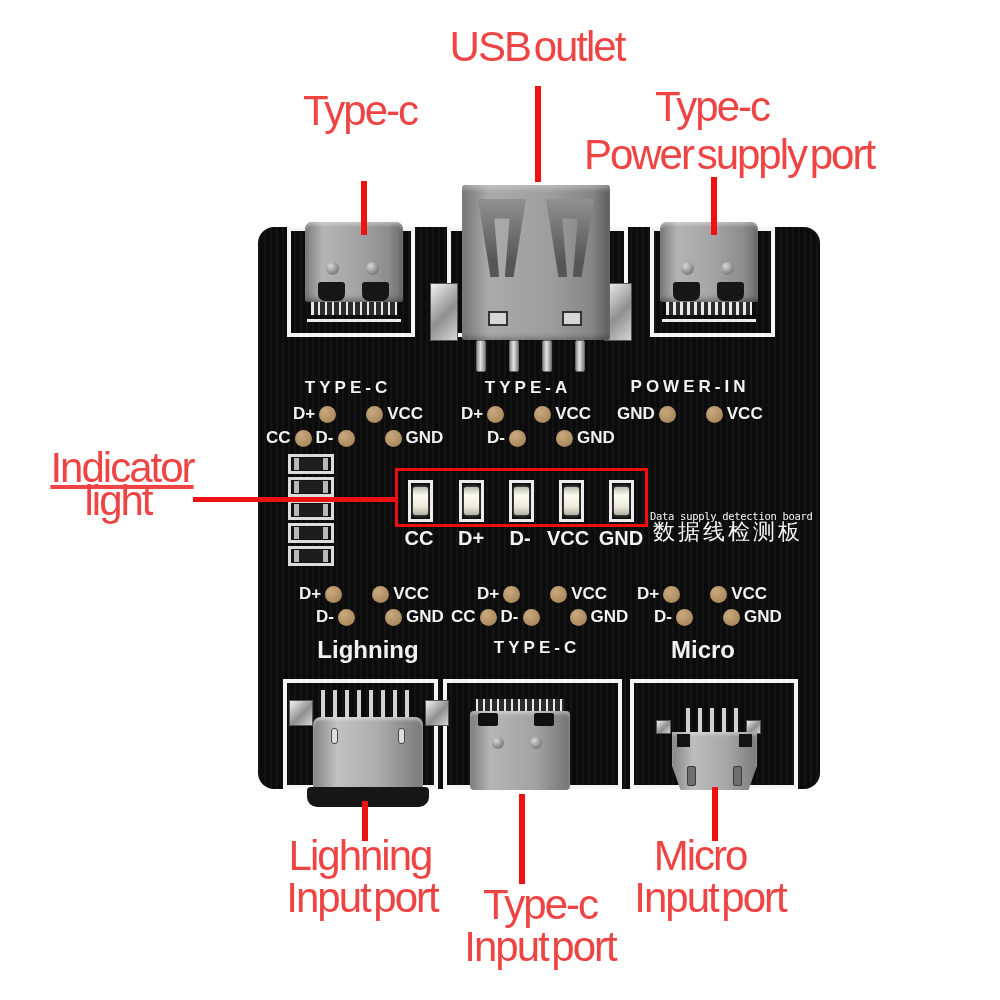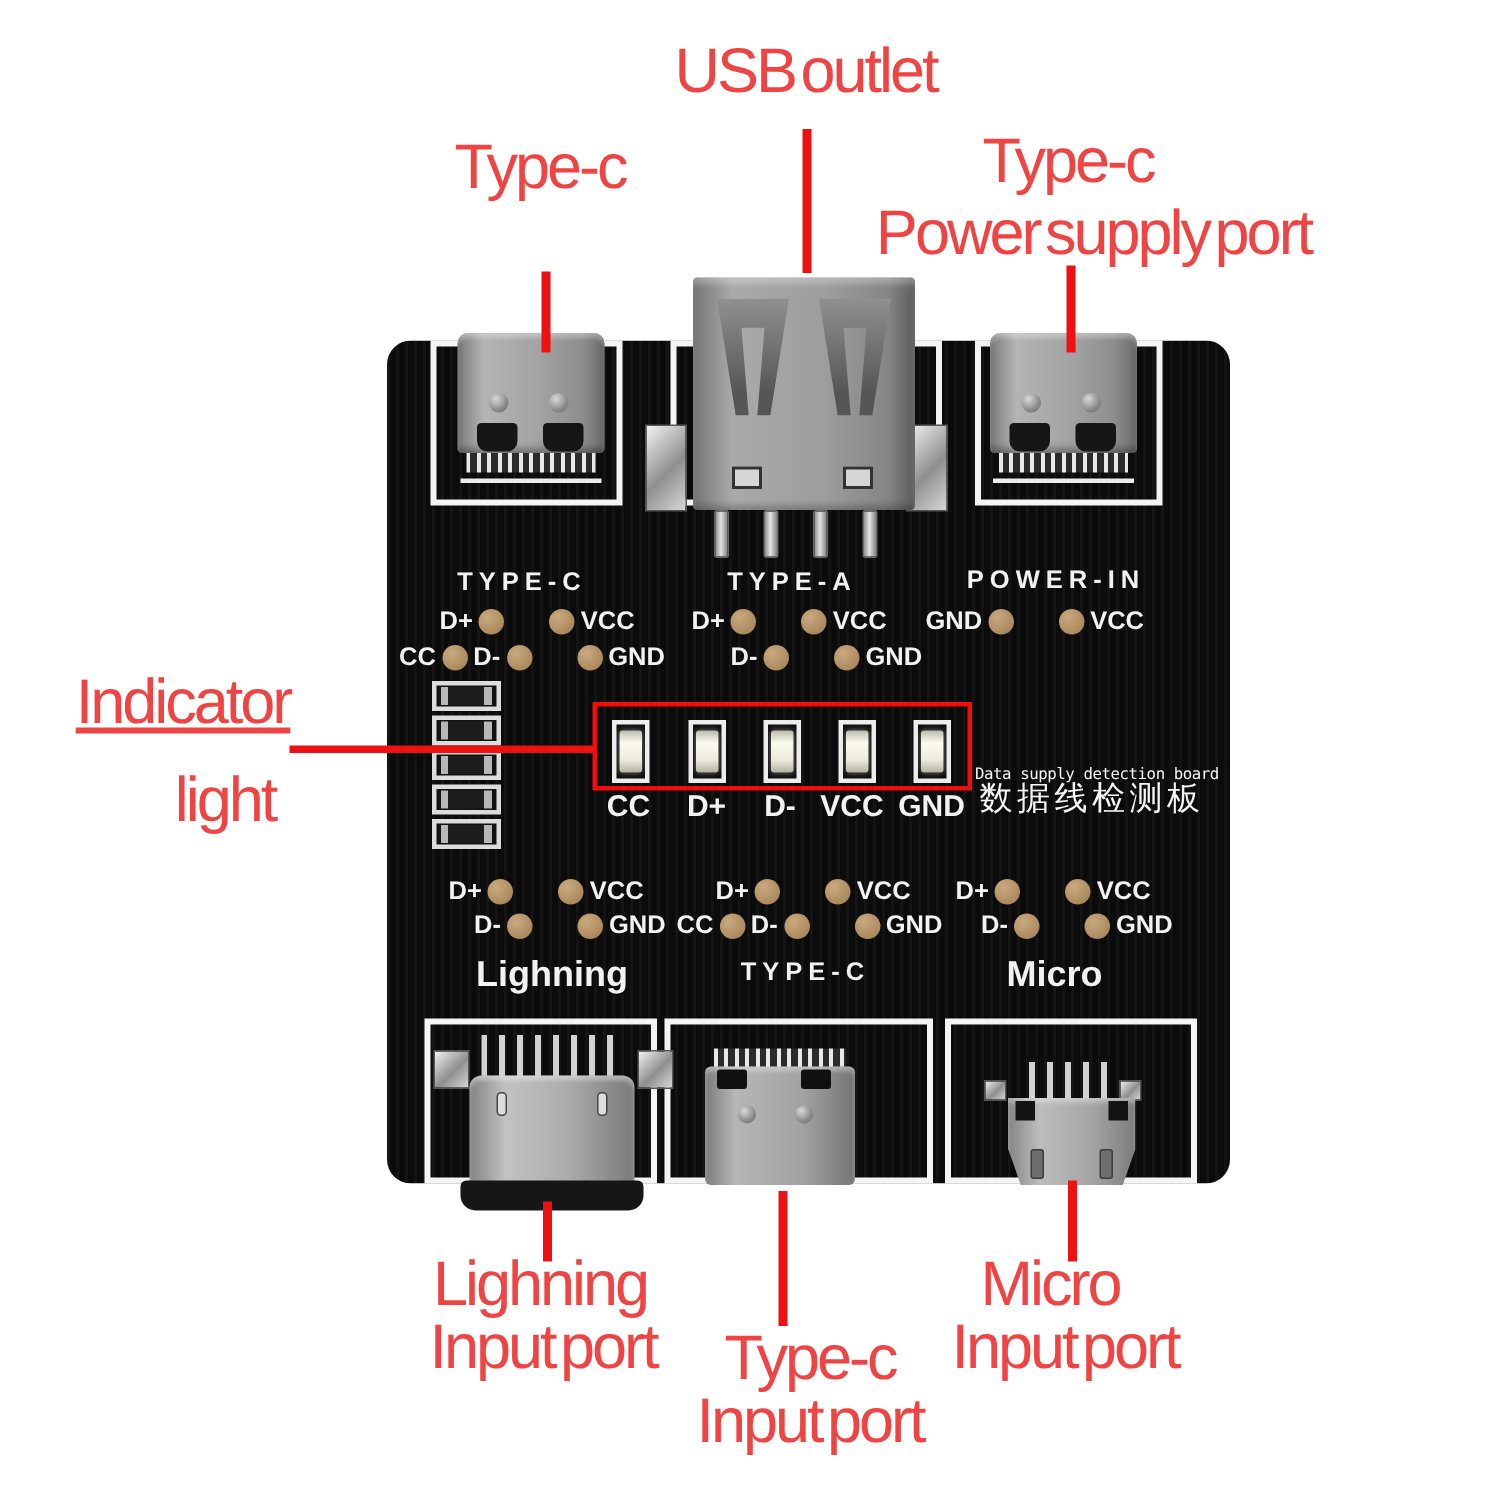--- a/index.html
+++ b/index.html
@@ -113,21 +113,21 @@
 </head>
 <body>
 
 <div class="canvas">
 
   <div class="callout" style="left:537px; top:26px;">USB outlet</div>
   <div class="callout" style="left:360px; top:90px;">Type-c</div>
   <div class="callout" style="left:712px; top:86px;">Type-c</div>
   <div class="callout" style="left:729px; top:134px;">Power supply port</div>
   <div class="callout" style="left:122px; top:447px;text-decoration:underline;">Indicator</div>
-  <div class="callout" style="left:118px; top:512px;margin-left:32px;">light</div>
+  <div class="callout" style="left:118px; top:480px;">light</div>
   <div class="callout" style="left:360px; top:835px;">Lighning</div>
   <div class="callout" style="left:362px; top:877px;">Input port</div>
   <div class="callout" style="left:540px; top:884px;">Type-c</div>
   <div class="callout" style="left:540px; top:926px;">Input port</div>
   <div class="callout" style="left:700px; top:835px;">Micro</div>
   <div class="callout" style="left:710px; top:877px;">Input port</div>
 
   <div class="rline" style="left:535px; top:86px;  width:6px; height:96px;"></div>
   <div class="rline" style="left:361px; top:181px; width:6px; height:54px;"></div>
   <div class="rline" style="left:711px; top:177px; width:6px; height:58px;"></div>
@@ -177,21 +177,21 @@
       <div class="rivet" style="left:21px; top:40px;"></div>
       <div class="rivet" style="left:61px; top:40px;"></div>
       <div class="notch" style="left:13px;"></div>
       <div class="notch" style="left:57px;"></div>
       <div class="comb" style="left:6px; top:80px; width:86px; height:13px;"></div>
       <div class="uline" style="left:2px; top:97px; width:94px;"></div>
     </div>
 
     <div class="sec-title" style="left:90px;  top:151px;">TYPE-C</div>
     <div class="sec-title" style="left:270px; top:151px;">TYPE-A</div>
-    <div class="sec-title" style="left:432px; top:150px;margin-left:14px;">POWER-IN</div>
+    <div class="sec-title" style="left:432px; top:150px;">POWER-IN</div>
 
     <div class="srow" style="left:35px; top:178px;">
       <span>D+</span>
       <span class="pad"></span>
         <i class="sp"></i>
       <span class="pad"></span>
       <span>VCC</span>
     </div>
     <div class="srow" style="left:8px; top:202px;">
       <span>CC</span>

